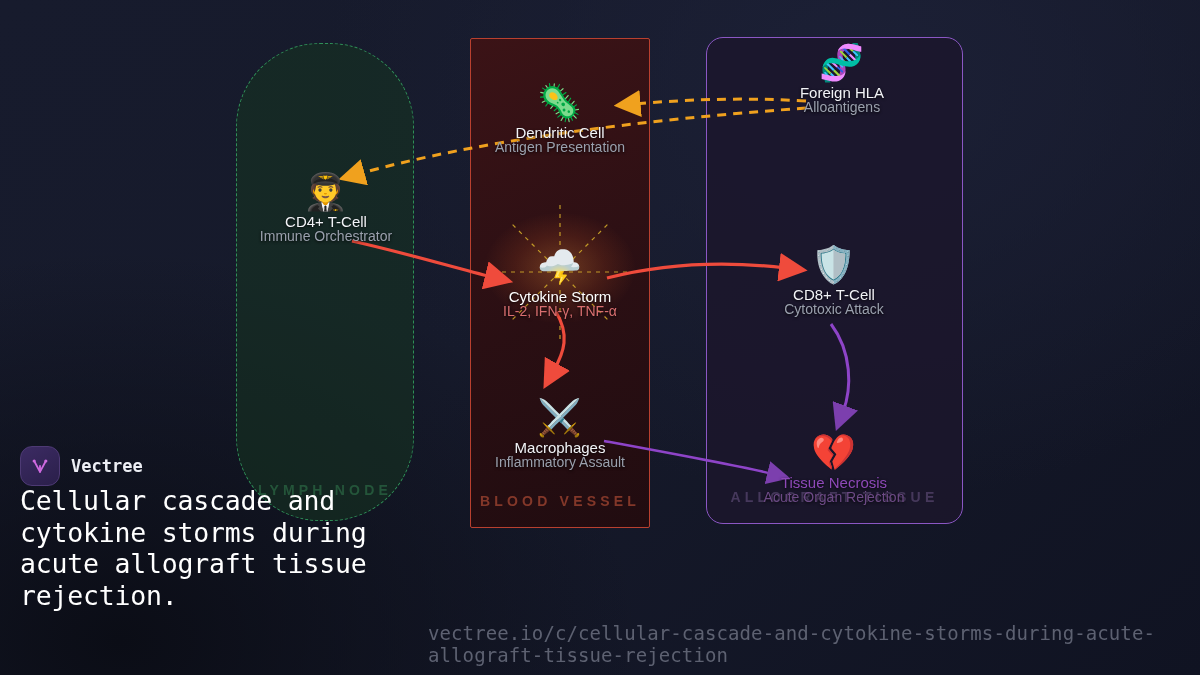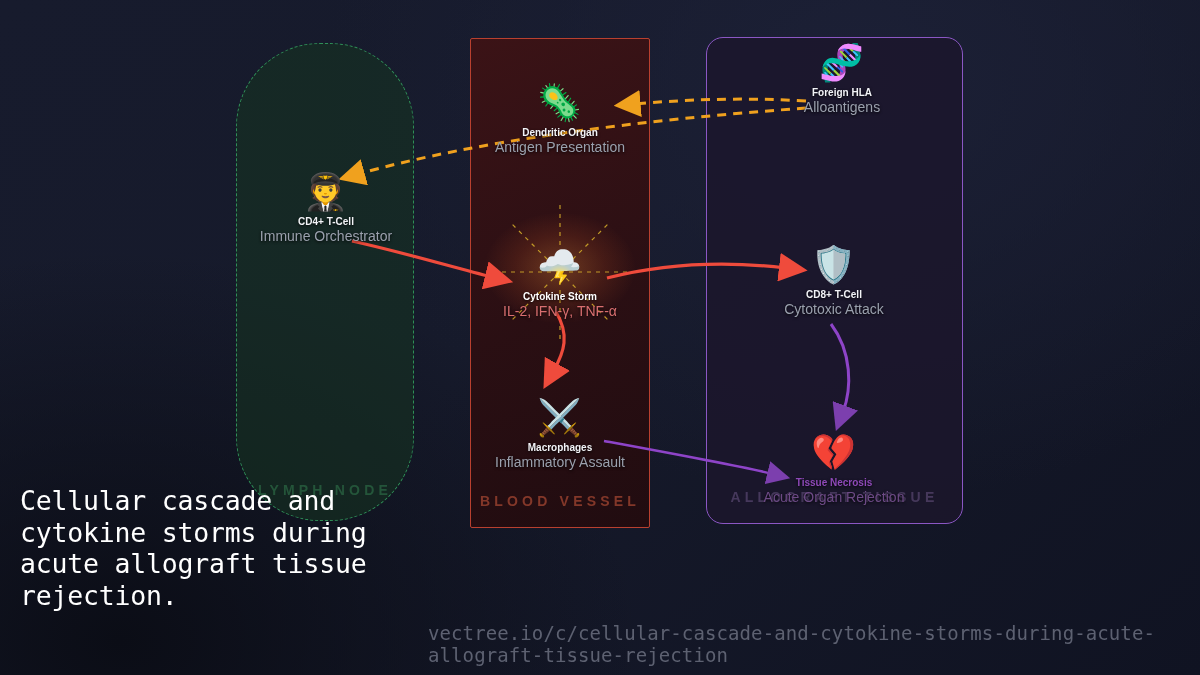--- a/index.html
+++ b/index.html
@@ -42,21 +42,21 @@
   }
   #zone-graft .zone-label{bottom:18px;color:rgba(132,104,160,0.42);}
 
   
   #edges{position:absolute;left:0;top:0;width:1200px;height:675px;pointer-events:none;}
 
   
   .node{position:absolute;width:170px;margin-left:-85px;text-align:center;}
   .node .ico{font-size:36px;line-height:40px;height:42px;
     font-family:"DejaVu Sans",sans-serif;}
-  .node .nm{font-size:10px;font-weight:700;color:#f2f3f7;line-height:15px;
+  .node .nm{font-size:15px;font-weight:400;color:#f2f3f7;line-height:15px;
     text-shadow:0 1px 3px rgba(0,0,0,.85);}
   .node .sb{font-size:14px;color:#9aa0ad;line-height:13px;margin-top:1px;
     text-shadow:0 1px 3px rgba(0,0,0,.85);}
   #n-cd4{left:326px;top:172px;}
   #n-dc{left:560px;top:83px;}
   #n-hla{left:842px;top:43px;}
   #n-storm{left:560px;top:247px;}
   #n-cd8{left:834px;top:245px;}
   #n-mac{left:560px;top:398px;}
   #n-nec{left:834px;top:433px;}
@@ -137,21 +137,21 @@
   </svg>
 
   <div class="node" id="n-cd4">
     <div class="ico">🧑‍✈️</div>
     <div class="nm">CD4+ T-Cell</div>
     <div class="sb">Immune Orchestrator</div>
   </div>
 
   <div class="node" id="n-dc">
     <div class="ico">🦠</div>
-    <div class="nm">Dendritic Organ</div>
+    <div class="nm">Dendritic Cell</div>
     <div class="sb">Antigen Presentation</div>
   </div>
 
   <div class="node" id="n-hla">
     <div class="ico">🧬</div>
     <div class="nm">Foreign HLA</div>
     <div class="sb">Alloantigens</div>
   </div>
 
   <div class="node" id="n-storm">
@@ -171,17 +171,28 @@
     <div class="nm">Macrophages</div>
     <div class="sb">Inflammatory Assault</div>
   </div>
 
   <div class="node" id="n-nec">
     <div class="ico">💔</div>
     <div class="nm">Tissue Necrosis</div>
     <div class="sb">Acute Organ Rejection</div>
   </div>
 
+  <div id="brand">
+    <div id="brand-logo">
+      <svg width="20" height="20" viewBox="0 0 24 24">
+        <path d="M5 6 L12 19 L19 6" fill="none" stroke="#cf6ae0" stroke-width="2.2" stroke-linecap="round" stroke-linejoin="round"></path>
+        <circle cx="5" cy="6" r="1.9" fill="#cf6ae0"></circle>
+        <circle cx="19" cy="6" r="1.9" fill="#cf6ae0"></circle>
+        <path d="M12 19 L12 12" fill="none" stroke="#cf6ae0" stroke-width="2.2" stroke-linecap="round"></path>
+      </svg>
+    </div>
+    <div id="brand-name">Vectree</div>
+  </div>
 
   <div id="headline">Cellular cascade and cytokine storms during acute allograft tissue rejection.</div>
   <div id="url">vectree.io/c/cellular-cascade-and-cytokine-storms-during-acute-allograft-tissue-rejection</div>
 
 </div>
 
 </body></html>

